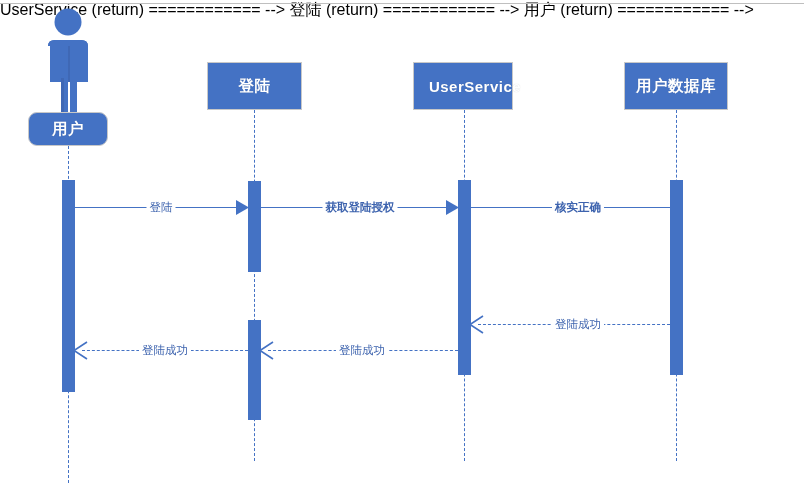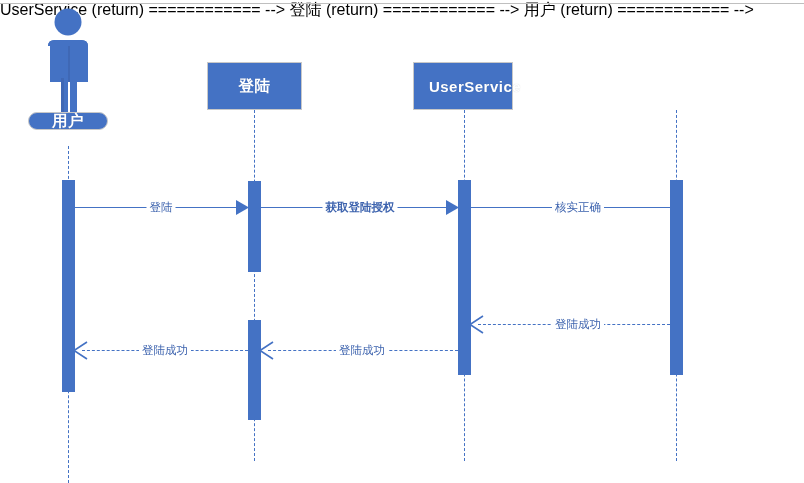--- a/index.html
+++ b/index.html
@@ -105,32 +105,35 @@
   <div class="actor">
     <svg width="68" height="112" viewBox="0 0 68 112">
       <circle cx="34" cy="14" r="13.5" fill="#4472c4"></circle>
       <path d="M14 38 q0 -6 7 -6 h26 q7 0 7 6 v36 h-11 v-34 h-2 v34 h-3 v-34 h-2 v34 h-11 v-36 z" fill="#3f68b5"></path>
       <path d="M14 38 q0 -6 7 -6 h26 q7 0 7 6 v36 h-11 v34 h-7 v-70 h-2 v70 h-7 v-34 h-11 v-36 z" fill="#4472c4"></path>
       <rect x="27" y="70" width="3" height="42" fill="#3f68b5"></rect>
     </svg>
   </div>
 
   
-  <div class="participant-box cjk" style="left:28px; top:112px; width:80px; height:18px;border-radius:9px;">
+  <div class="participant-box cjk" style="left:28px; top:112px; width:80px; height:34px;border-radius:9px;">
     <span>用户</span>
   </div>
 
   <div class="participant-box cjk" style="left:207px; top:62px; width:95px; height:48px;">
     <span>登陆</span>
   </div>
 
   <div class="participant-box latin" style="left:413px; top:62px; width:100px; height:48px;">
     <span>UserService</span>
   </div>
 
+  <div class="participant-box cjk" style="left:624px; top:62px; width:104px; height:48px;">
+    <span>用户数据库</span>
+  </div>
 
   
   <div class="activation" style="left:62px; top:180px; height:212px;"></div>
   <div class="activation" style="left:248px; top:181px; height:91px;"></div>
   <div class="activation" style="left:248px; top:320px; height:100px;"></div>
   <div class="activation" style="left:458px; top:180px; height:195px;"></div>
   <div class="activation" style="left:670px; top:180px; height:195px;"></div>
 
   
   <div class="msg-line solid" style="left:75px; top:207px; width:167px;"></div>
@@ -145,21 +148,21 @@
   <div class="msg-line solid" style="left:261px; top:207px; width:191px;"></div>
   <div class="arrow-head" style="left:446px; top:200px;">
     <svg width="14" height="15" viewBox="0 0 14 15">
       <polygon points="0,0 13,7.5 0,15" fill="#4472c4"></polygon>
     </svg>
   </div>
   <div class="msg-label" style="left:360px; top:207px;font-weight:bold;">获取登陆授权</div>
 
   
   <div class="msg-line solid" style="left:471px; top:207px; width:199px;"></div>
-  <div class="msg-label" style="left:578px; top:207px;">核实正确</div>
+  <div class="msg-label" style="left:578px; top:207px;font-weight:bold;">核实正确</div>
 
    UserService (return) ============ --&gt;
   <div class="msg-line dashed" style="left:478px; top:324px; width:192px;"></div>
   <div class="arrow-head" style="left:469px; top:316px;">
     <svg width="16" height="17" viewBox="0 0 16 17">
       <polyline points="14,0 1,8.5 14,17" fill="none" stroke="#4472c4" stroke-width="1.6"></polyline>
     </svg>
   </div>
   <div class="msg-label" style="left:578px; top:324px;">登陆成功</div>
 

